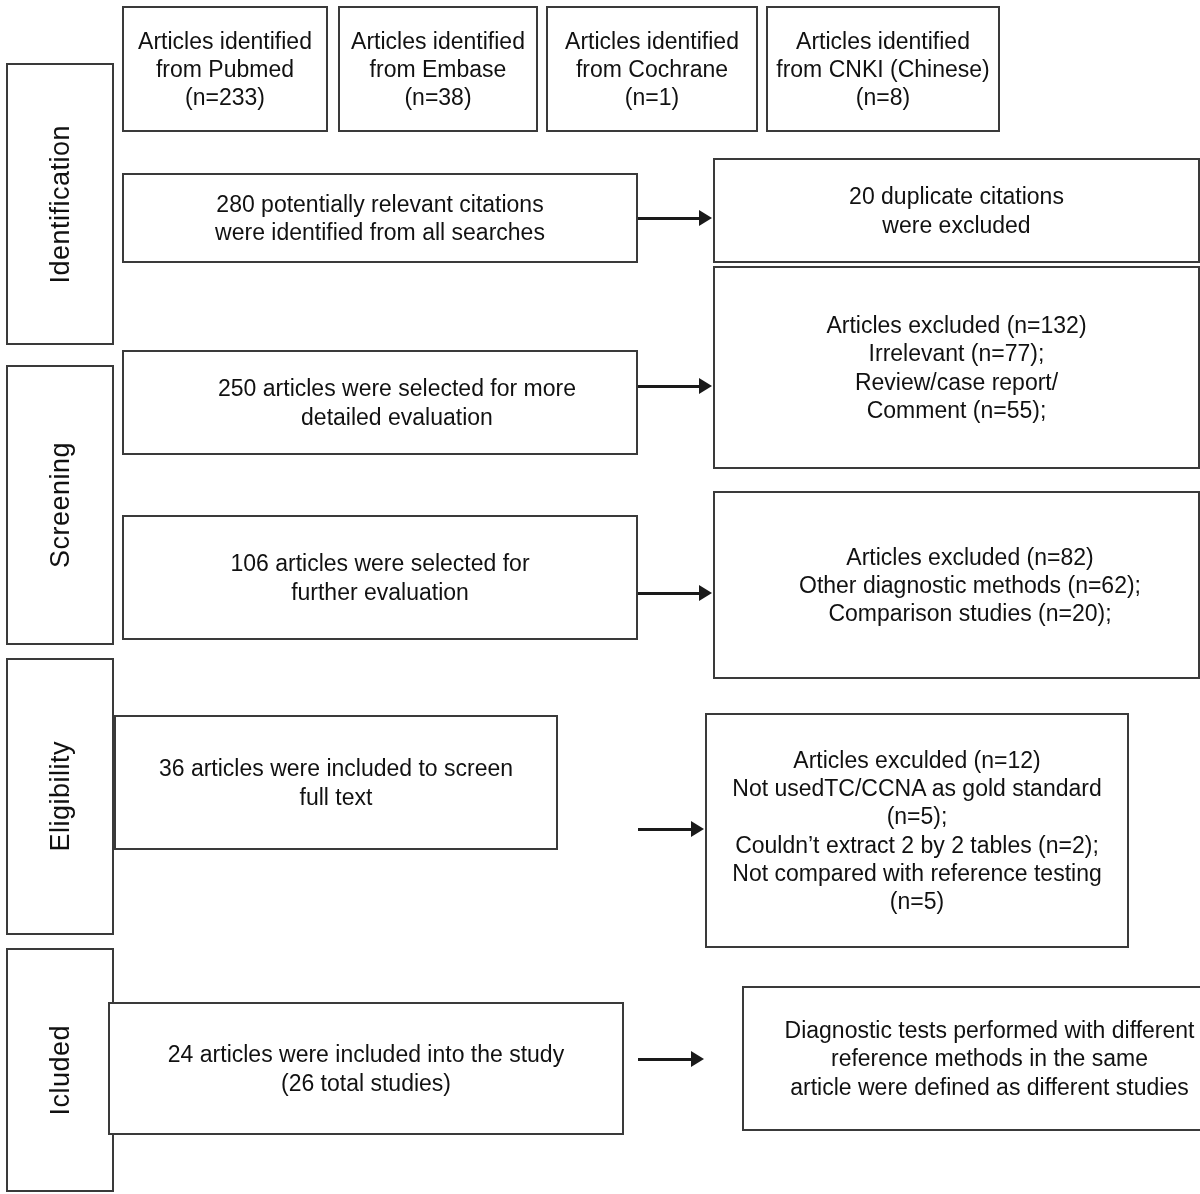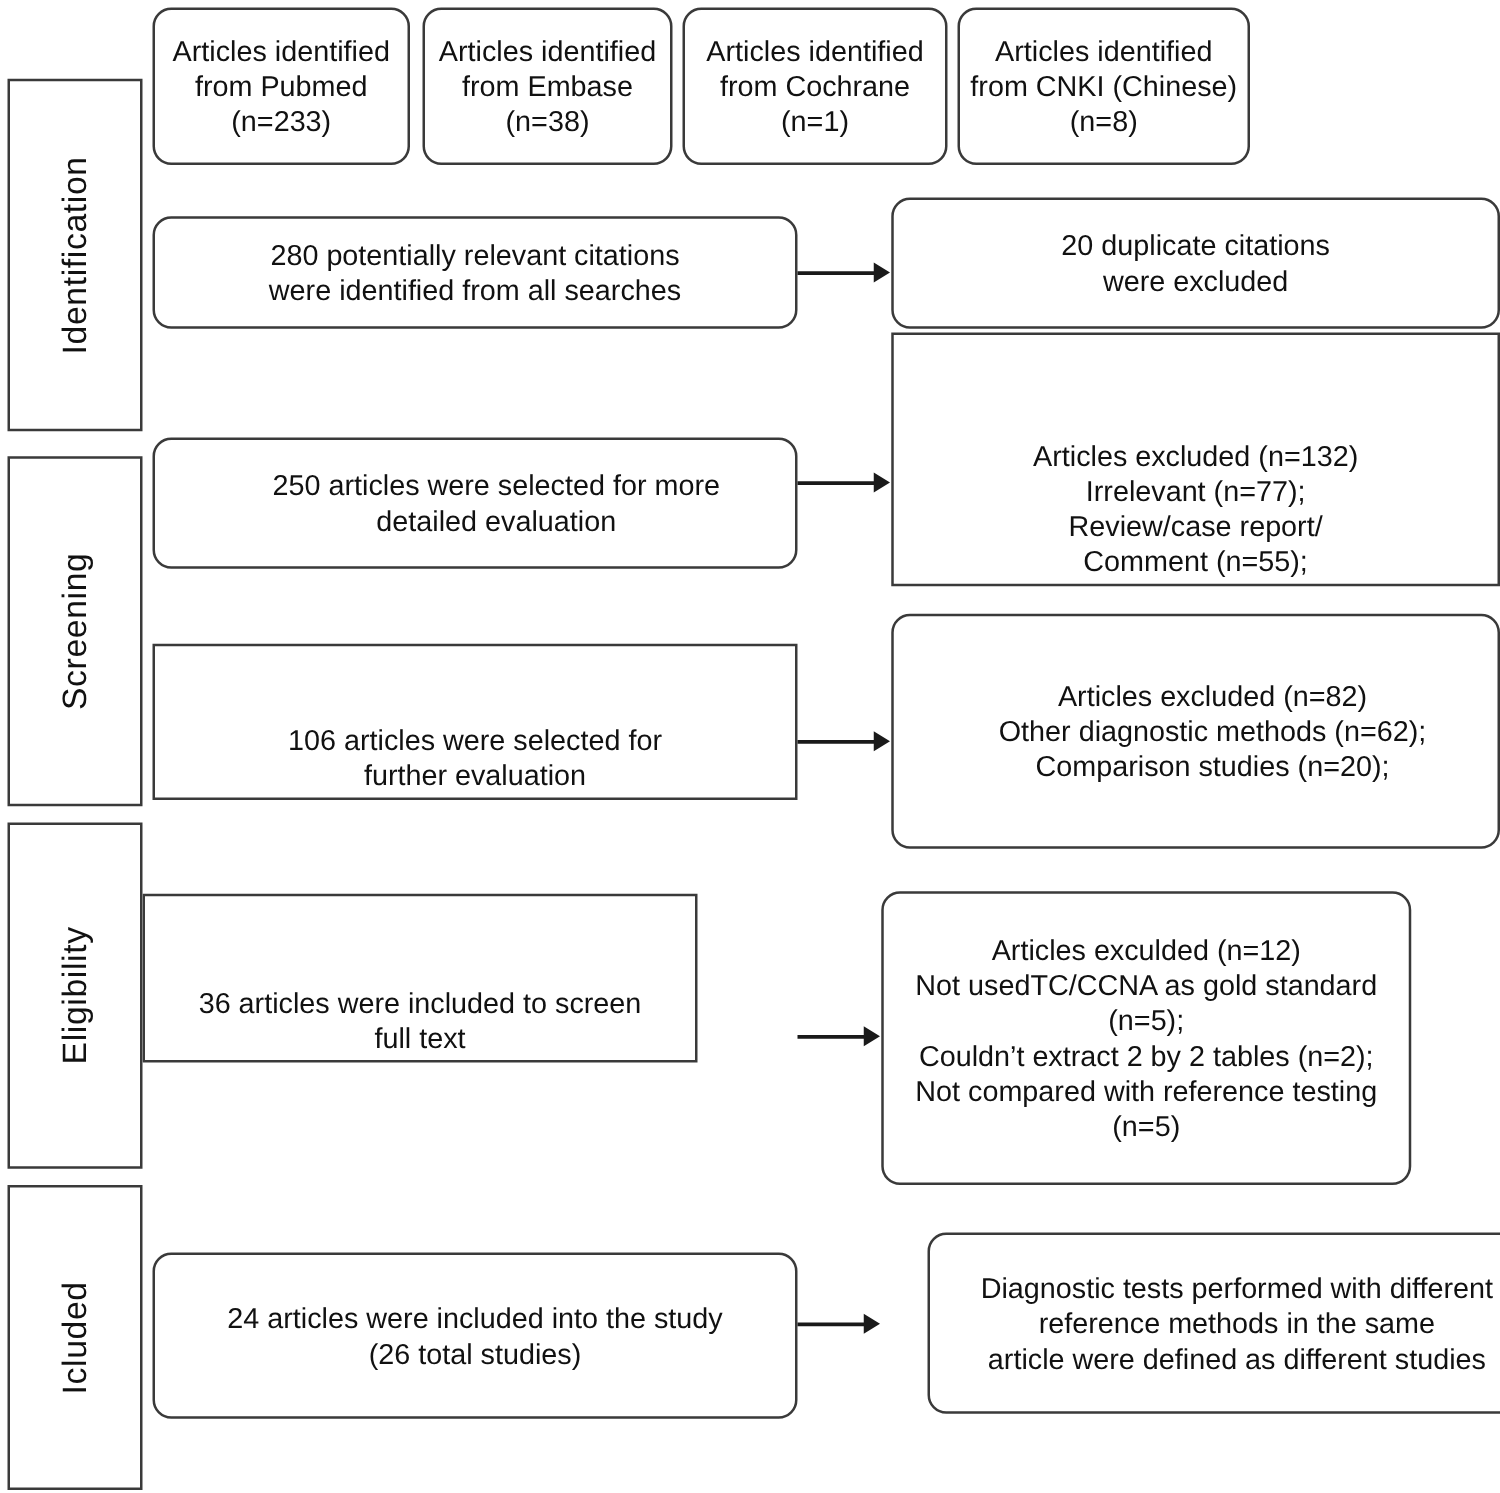--- a/index.html
+++ b/index.html
@@ -22,22 +22,22 @@
     border: 2px solid #3a3a3a;
     background: #ffffff;
     display: flex;
     justify-content: center;
     text-align: center;
     line-height: 1.22;
     font-size: 23px;
     color: #111111;
     padding: 4px 8px;
   }
-  .box.vcenter { align-items: center; border-radius: 15px; }
-  .box.vtop    { align-items: flex-end; }
+  .box.vcenter { align-items: center; }
+  .box.vtop    { align-items: center; }
   .box-text { width: 100%; white-space: pre-line; }
 
   
   .stage {
     position: absolute;
     box-sizing: border-box;
     border: 2px solid #3a3a3a;
     background: #ffffff;
     display: flex;
     align-items: center;
@@ -162,21 +162,21 @@
   <div class="box vcenter" style="left:705px; top:713px; width:424px; height:235px;">
     <span class="box-text">Articles exculded (n=12)
 Not usedTC/CCNA as gold standard (n=5);
 Couldn’t extract 2 by 2 tables (n=2);
 Not compared with reference testing (n=5)</span>
   </div>
 
   <div class="arrow-line" style="left:638px; top:828px; width:54px;"></div>
   <div class="arrow-head" style="left:691px; top:821px;"></div>
 
-  <div class="box vcenter" style="left:122px; top:1002px; width:516px; height:133px;">
+  <div class="box vcenter" style="left:108px; top:1002px; width:516px; height:133px;">
     <span class="box-text">24 articles were included into the study
 (26 total studies)</span>
   </div>
 
   <div class="box vcenter" style="left:742px; top:986px; width:495px; height:145px;">
     <span class="box-text">Diagnostic tests performed with different
 reference methods in the same
 article were defined as different studies</span>
   </div>
 

